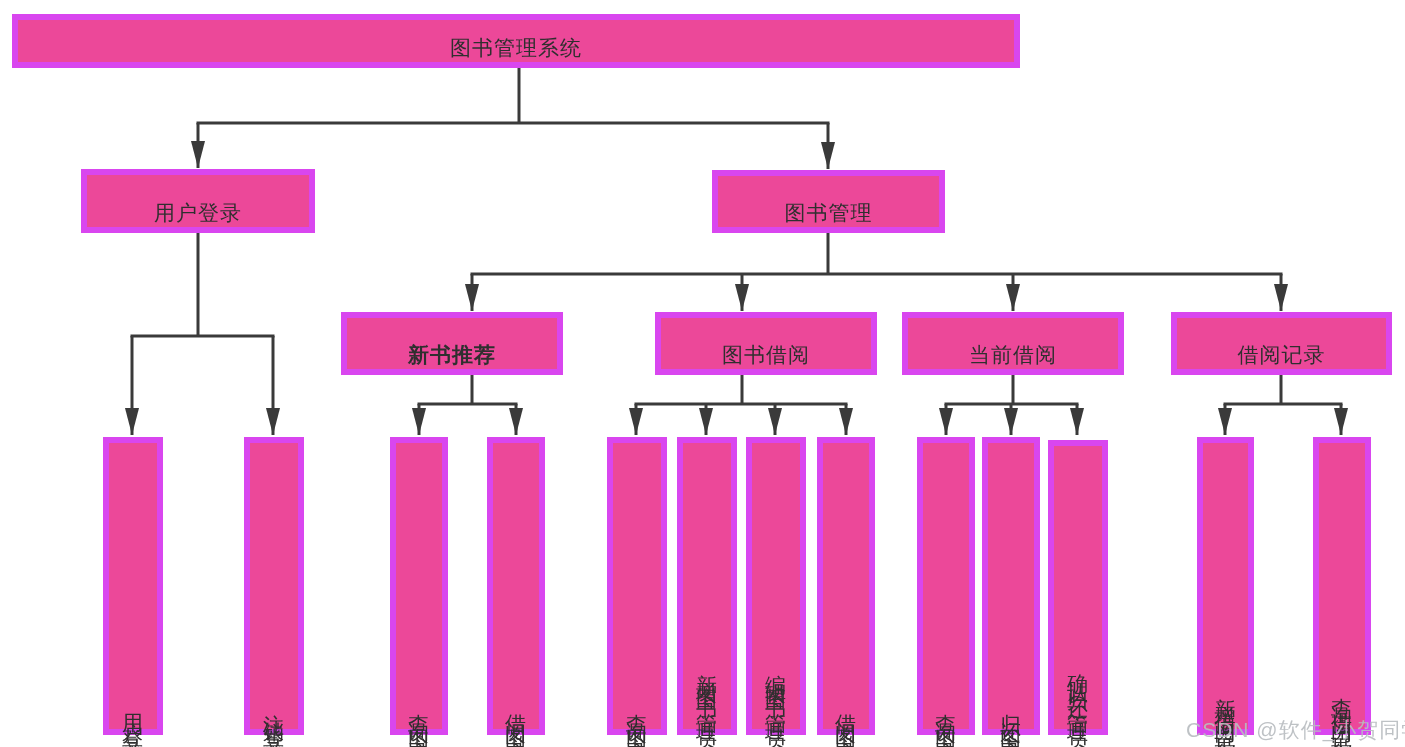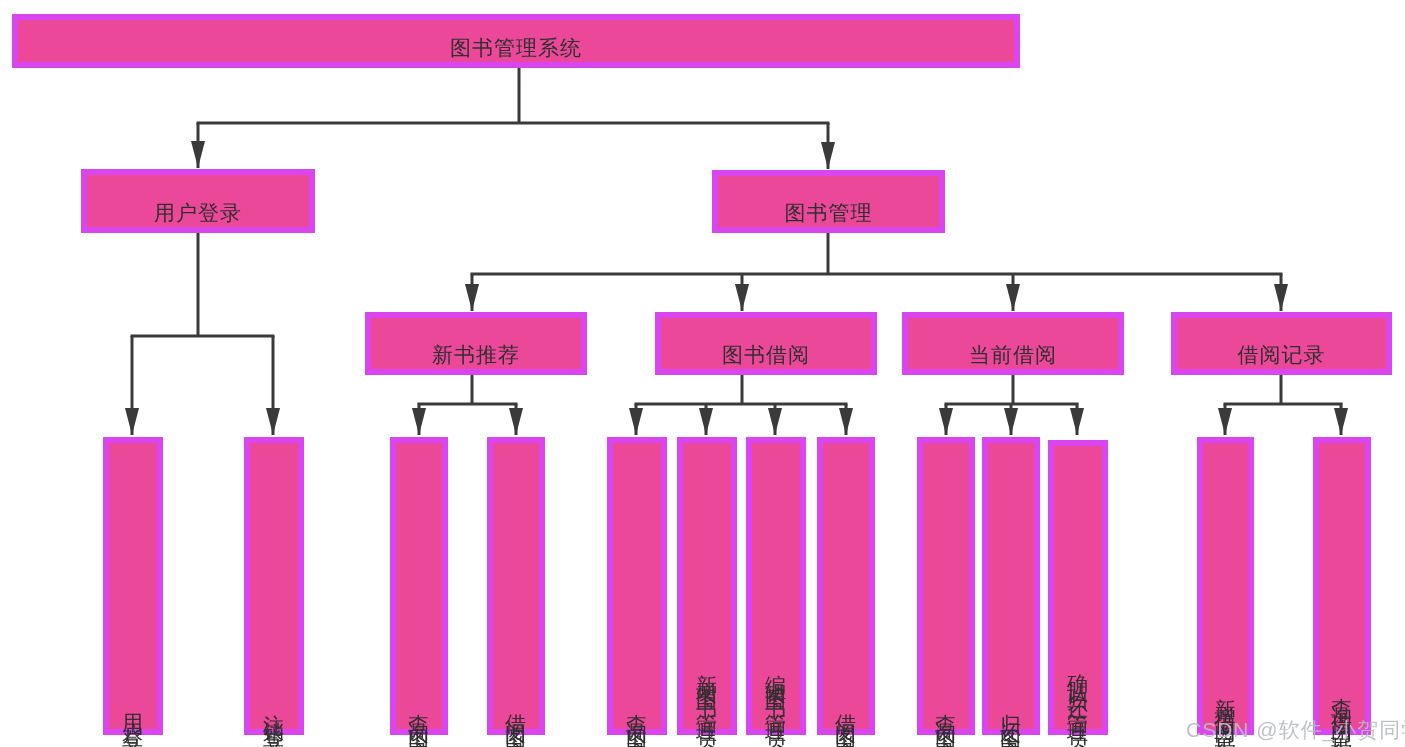--- a/index.html
+++ b/index.html
@@ -95,21 +95,21 @@
     <span>图书管理系统</span>
   </div>
 
   <div class="box" style="left:81px;top:169px;width:234px;height:64px;">
     <span>用户登录</span>
   </div>
   <div class="box" style="left:712px;top:170px;width:233px;height:63px;">
     <span>图书管理</span>
   </div>
 
-  <div class="box" style="left:365px;top:312px;width:222px;height:63px;">
+  <div class="box" style="left:341px;top:312px;width:222px;height:63px;font-weight:bold;">
     <span>新书推荐</span>
   </div>
   <div class="box" style="left:631px;top:312px;width:222px;height:63px;margin-left:24px;">
     <span>图书借阅</span>
   </div>
   <div class="box" style="left:902px;top:312px;width:222px;height:63px;">
     <span>当前借阅</span>
   </div>
   <div class="box" style="left:1171px;top:312px;width:221px;height:63px;">
     <span>借阅记录</span>

